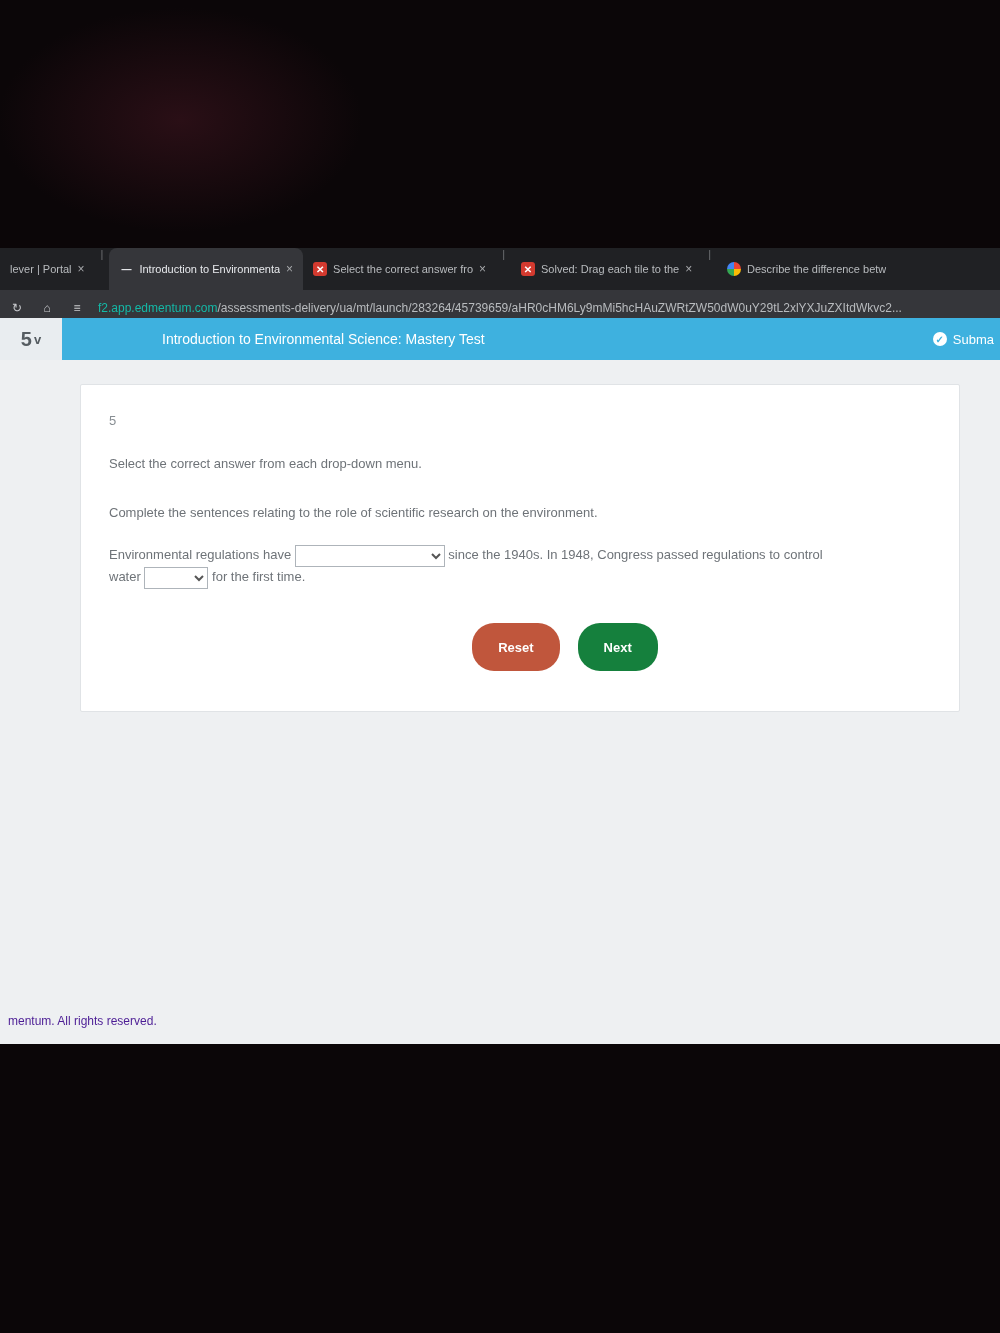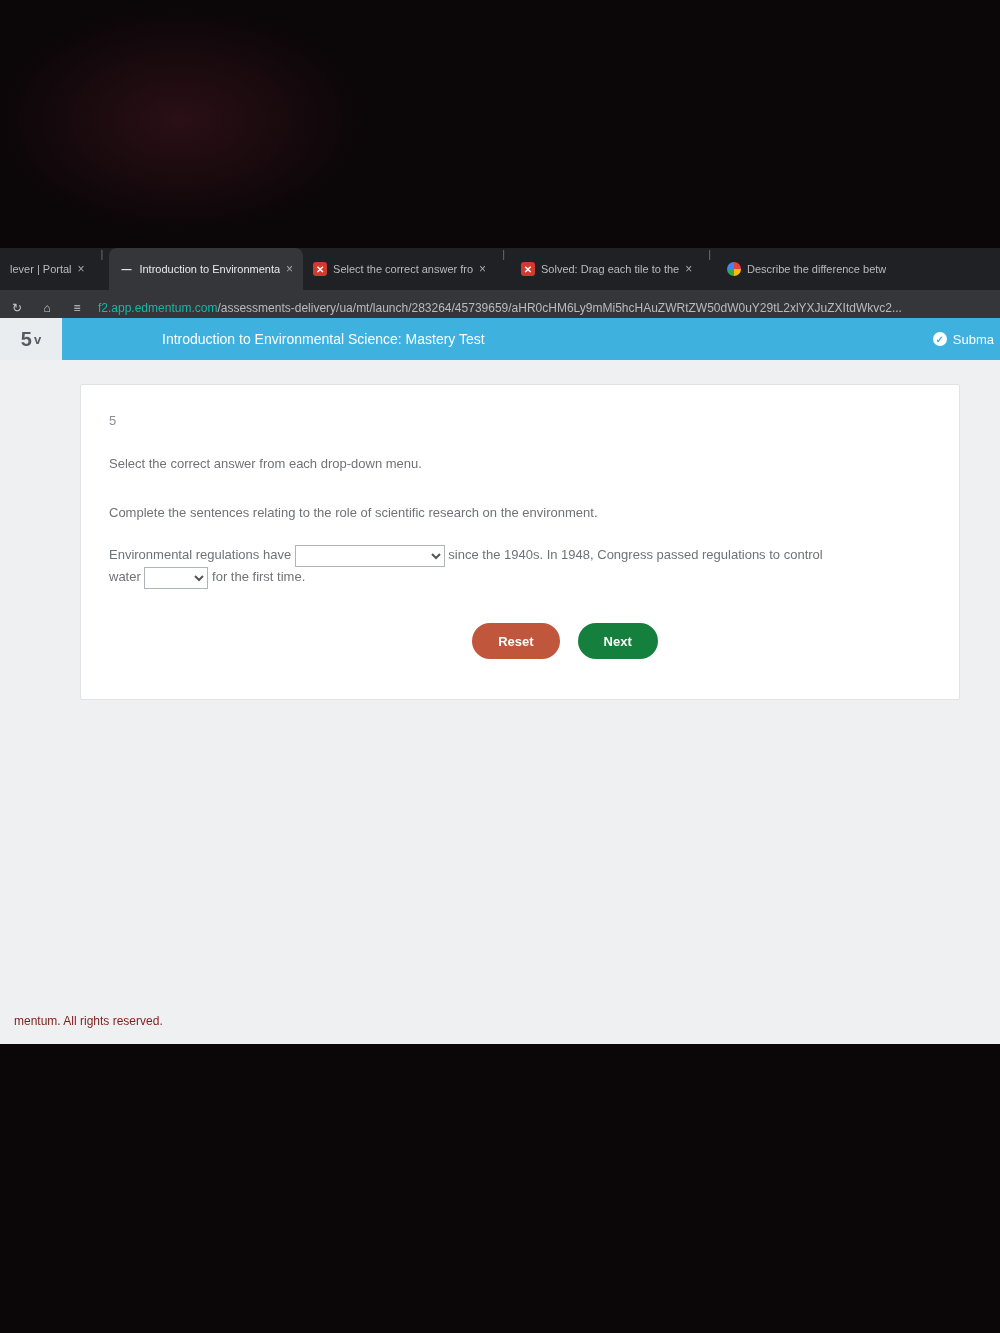--- a/index.html
+++ b/index.html
@@ -149,37 +149,37 @@
   .btn-row {
     margin-top: 34px;
     display: flex;
     gap: 18px;
     justify-content: center;
     padding-left: 90px;
   }
   .btn {
     border: none;
     border-radius: 22px;
-    height: 36px;
+    height: 48px;
     padding: 0 26px;
     color: #fff;
     font-size: 13px;
     font-weight: 600;
     cursor: pointer;
   }
   .btn.reset { background: #c0563c; }
   .btn.next  { background: #15803d; }
 
   .footer {
     position: absolute;
     left: 0; right: 0;
     top: 696px;
-    color: #7f1d1d;
-    font-size: 12px;
-    padding-left: 14px;
+    color: #4c1d95;
+    font-size: 12px;
+    padding-left: 8px;
   }
 
   
   .desktop-bottom {
     position: absolute;
     top: 1044px; left: 0; right: 0; bottom: 0;
     background: #0b0608;
   }
 </style>
 </head>

